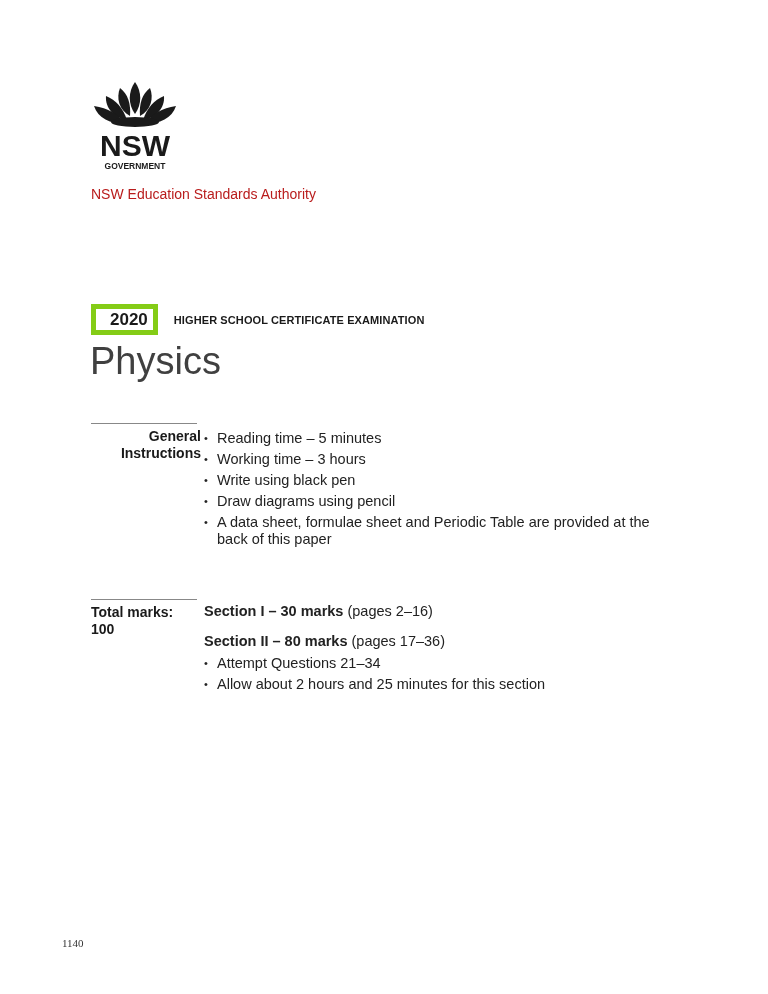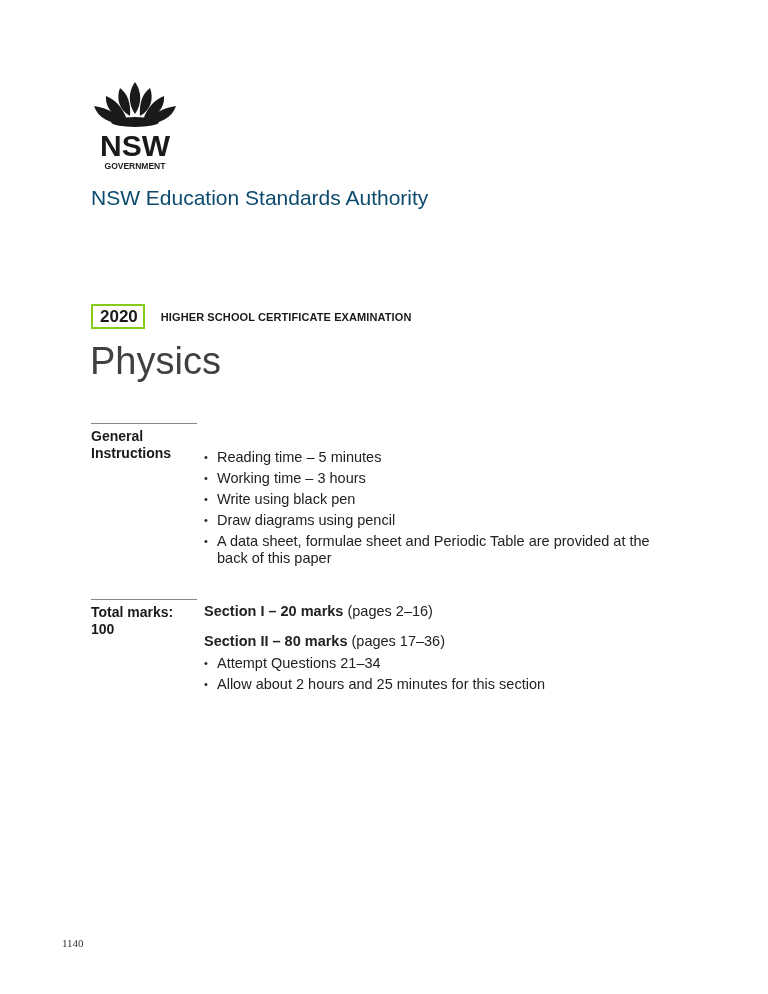--- a/index.html
+++ b/index.html
@@ -1,21 +1,21 @@
 <!DOCTYPE html>
 <html><head>
 <meta charset="utf-8">
 <style>
   html, body { margin: 0; padding: 0; background: #ffffff; }
   body { width: 768px; height: 994px; position: relative; overflow: hidden;
          font-family: "Liberation Sans", sans-serif; color: #1a1a1a; }
   .logo { position: absolute; left: 90px; top: 80px; width: 90px; height: 90px; }
-  .authority { position: absolute; left: 91px; top: 186px; font-size: 21px; color: #0c4a6e; }
+  .authority { position: absolute; left: 91px; top: 186px; font-size: 14px; color: #b91c1c; }
   .exam-line { position: absolute; left: 91px; top: 304px; display: flex; align-items: center; }
-  .year { border: 2px solid #84cc16; font-weight: bold; font-size: 17px; padding: 1px 5px 0 7px; line-height: 20px; }
+  .year { border: 5px solid #84cc16; font-weight: bold; font-size: 17px; padding: 1px 5px 0 14px; line-height: 20px; }
   .exam-name { font-weight: bold; font-size: 11px; margin-left: 16px; letter-spacing: 0.1px; }
   .subject { position: absolute; left: 90px; top: 340px; font-size: 38px; color: #404040; }
   .block { position: absolute; left: 91px; }
   .rule { width: 106px; border-top: 1px solid #888; }
   .label { font-weight: bold; font-size: 14px; line-height: 17px; margin-top: 4px; width: 110px; }
   .content { position: absolute; left: 204px; font-size: 14.5px; color: #222; }
   .content ul { list-style: none; margin: 0; padding: 0; }
   .content li { position: relative; padding-left: 13px; line-height: 17px; margin-bottom: 4px; }
   .content li::before { content: "•"; position: absolute; left: 0; top: 0; font-size: 11px; }
   .sec-head { line-height: 17px; margin-bottom: 5px; }
@@ -45,48 +45,48 @@
 
 <div class="authority">NSW Education Standards Authority</div>
 
 <div class="exam-line">
   <span class="year">2020</span>
   <span class="exam-name">HIGHER SCHOOL CERTIFICATE EXAMINATION</span>
 </div>
 
 <div class="subject">Physics</div>
 
-<div class="block" style="top:423px;">
+<div class="block" style="top:423px;text-align:right;">
   <div class="rule"></div>
   <div class="label">
     <div>General</div>
     <div>Instructions</div>
   </div>
 </div>
-<div class="content" style="top:449px; width:470px;">
+<div class="content" style="top:430px; width:470px;">
   <ul>
     <li>Reading time – 5 minutes</li>
     <li>Working time – 3 hours</li>
     <li>Write using black pen</li>
     <li>Draw diagrams using pencil</li>
     <li>A data sheet, formulae sheet and Periodic Table are provided at the back of this paper</li>
   </ul>
 </div>
 
 <div class="block" style="top:599px;">
   <div class="rule"></div>
   <div class="label">
     <div>Total marks:</div>
     <div>100</div>
   </div>
 </div>
 <div class="content" style="top:603px; width:470px;">
   <div>
     <div class="sec-head">
-      <b>Section I – 20 marks</b>
+      <b>Section I – 30 marks</b>
       <span>(pages 2–16)</span>
     </div>
   </div>
   <div style="margin-top:13px;">
     <div class="sec-head">
       <b>Section II – 80 marks</b>
       <span>(pages 17–36)</span>
     </div>
     <ul>
       <li>Attempt Questions 21–34</li>

